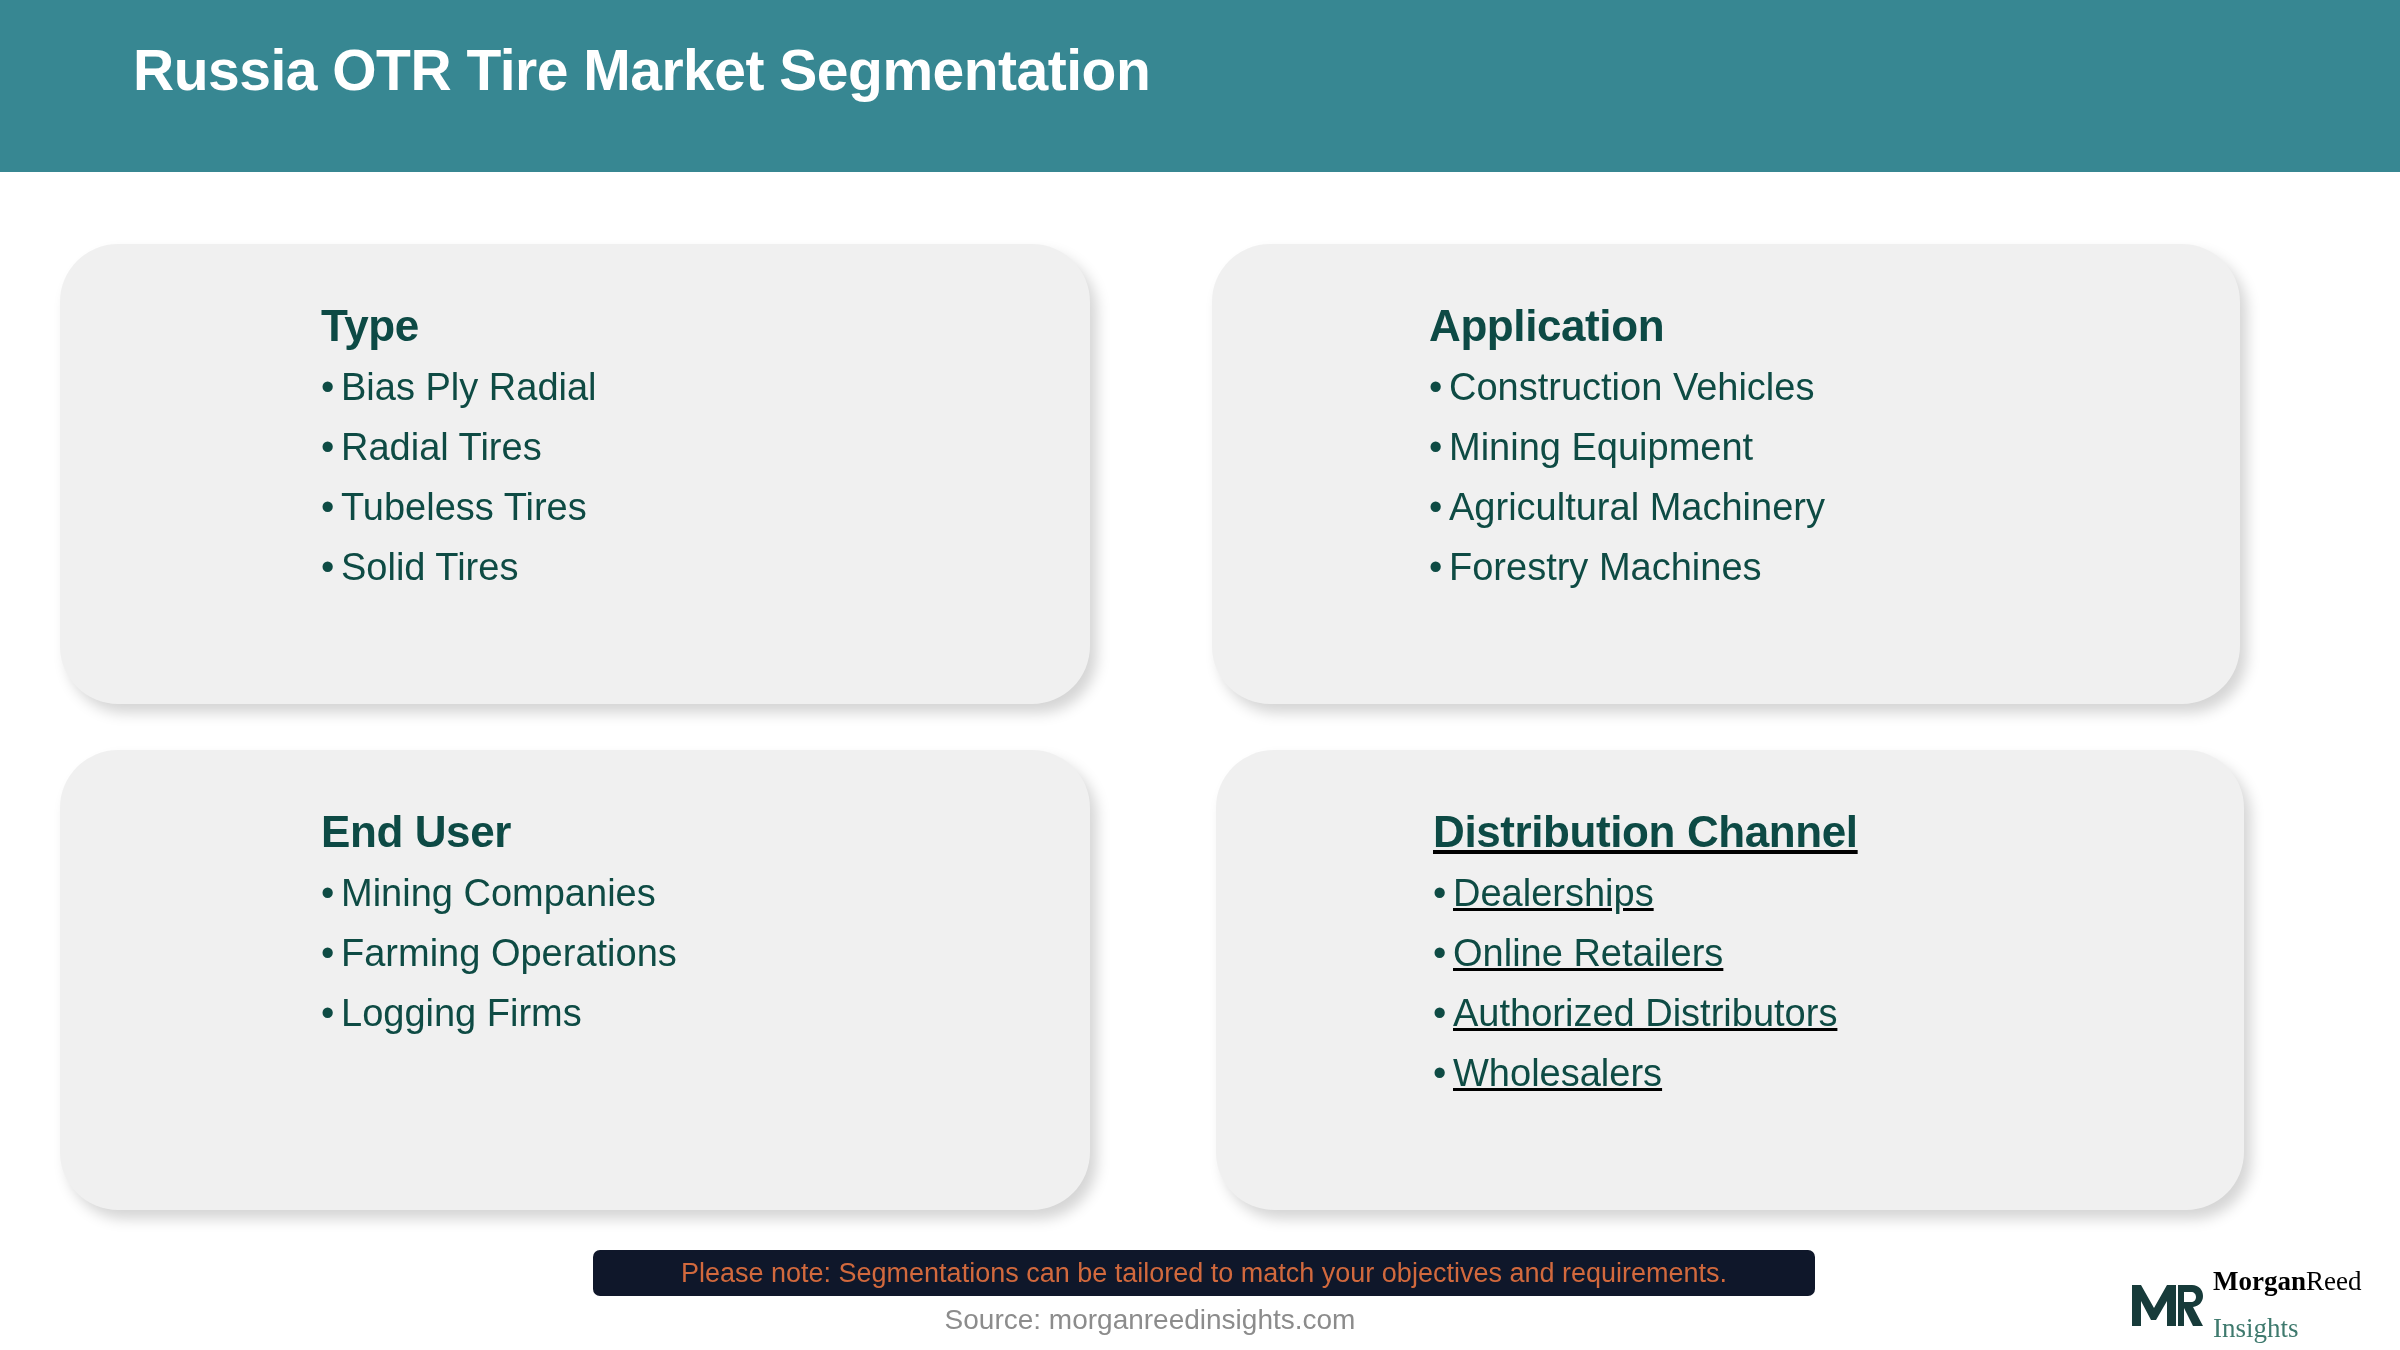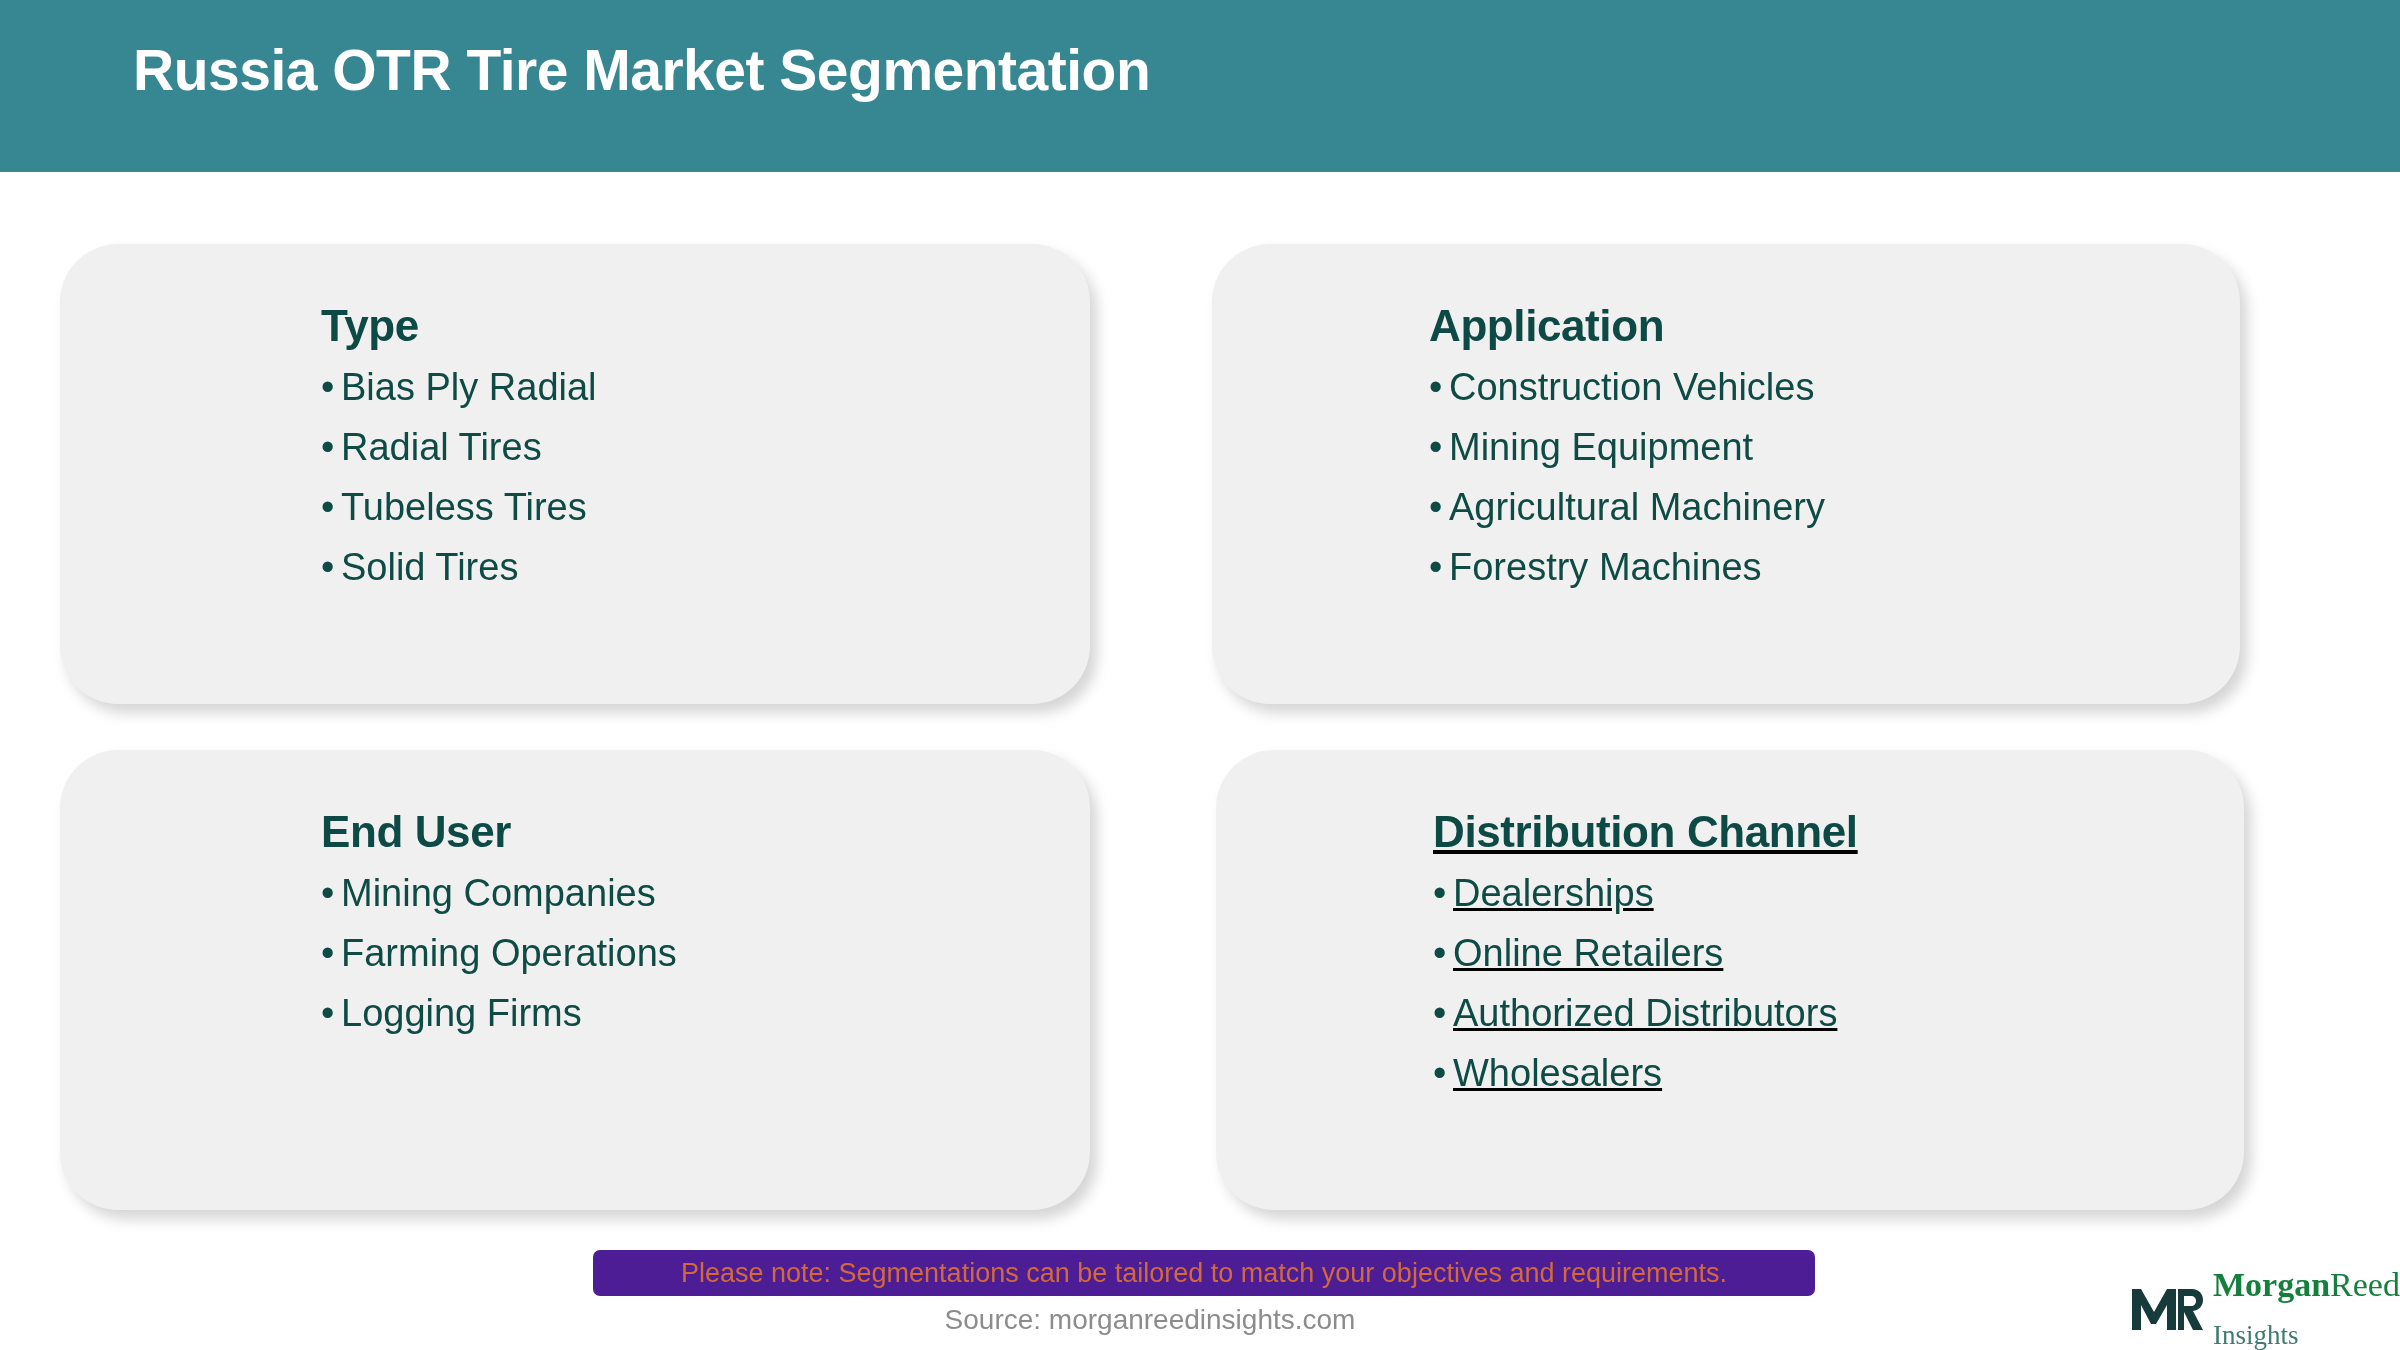--- a/index.html
+++ b/index.html
@@ -92,21 +92,21 @@
     color: #0e4b44;
   }
 
   
   .note-box {
     position: absolute;
     left: 593px;
     top: 1250px;
     width: 1222px;
     height: 46px;
-    background: #4c1d95;
+    background: #0f172a;
     border-radius: 7px;
     display: flex;
     align-items: center;
     justify-content: center;
     box-sizing: border-box;
   }
   .note-text {
     font-size: 27px;
     color: #d2693d;
     white-space: nowrap;
@@ -137,22 +137,22 @@
     height: 46px;
     flex: none;
   }
   .logo-words {
     display: flex;
     flex-direction: column;
     line-height: 1;
   }
   .logo-line1 {
     font-family: "Liberation Serif", serif;
-    font-size: 34px;
-    color: #15803d;
+    font-size: 27px;
+    color: #000000;
     white-space: nowrap;
   }
   .logo-line1 .bold {
     font-weight: bold;
   }
   .logo-line2 {
     font-family: "Liberation Serif", serif;
     font-size: 27px;
     color: #3f7a6e;
     margin-top: 20px;

